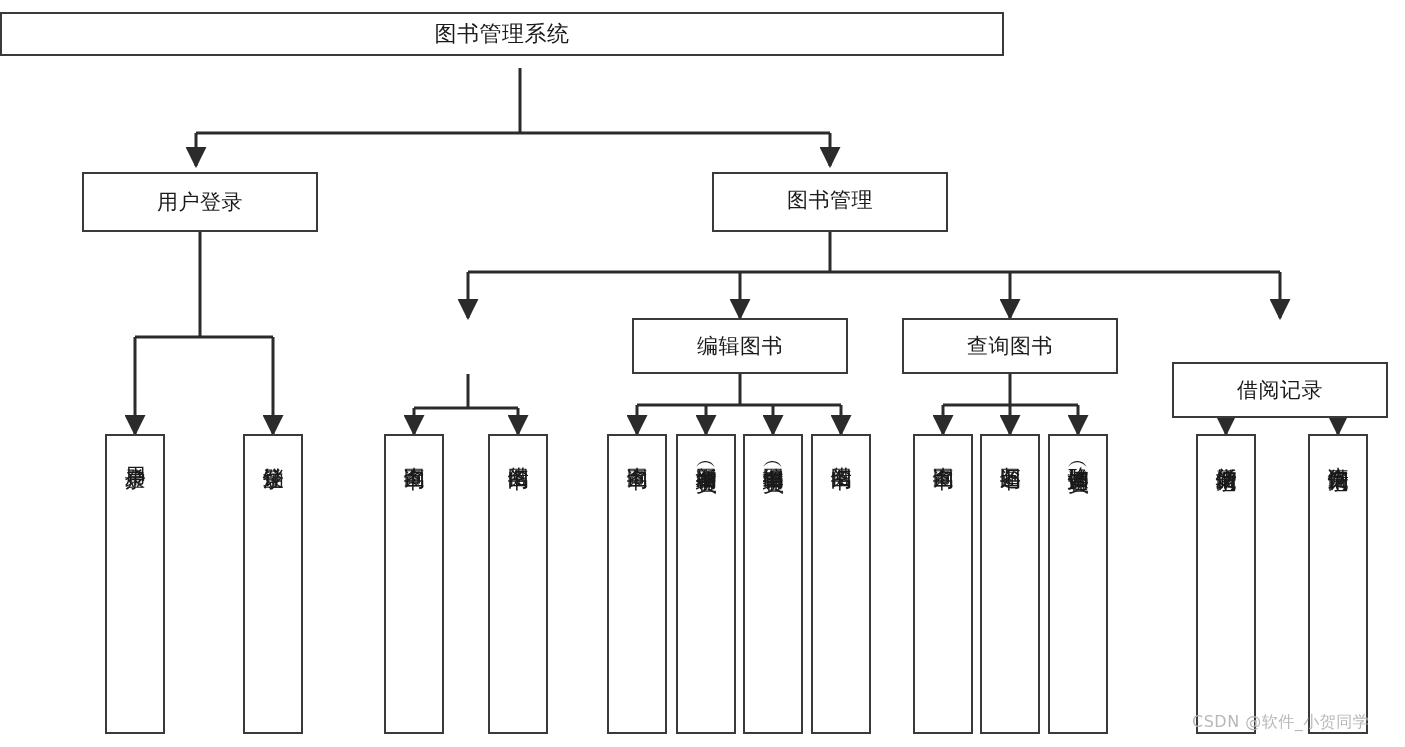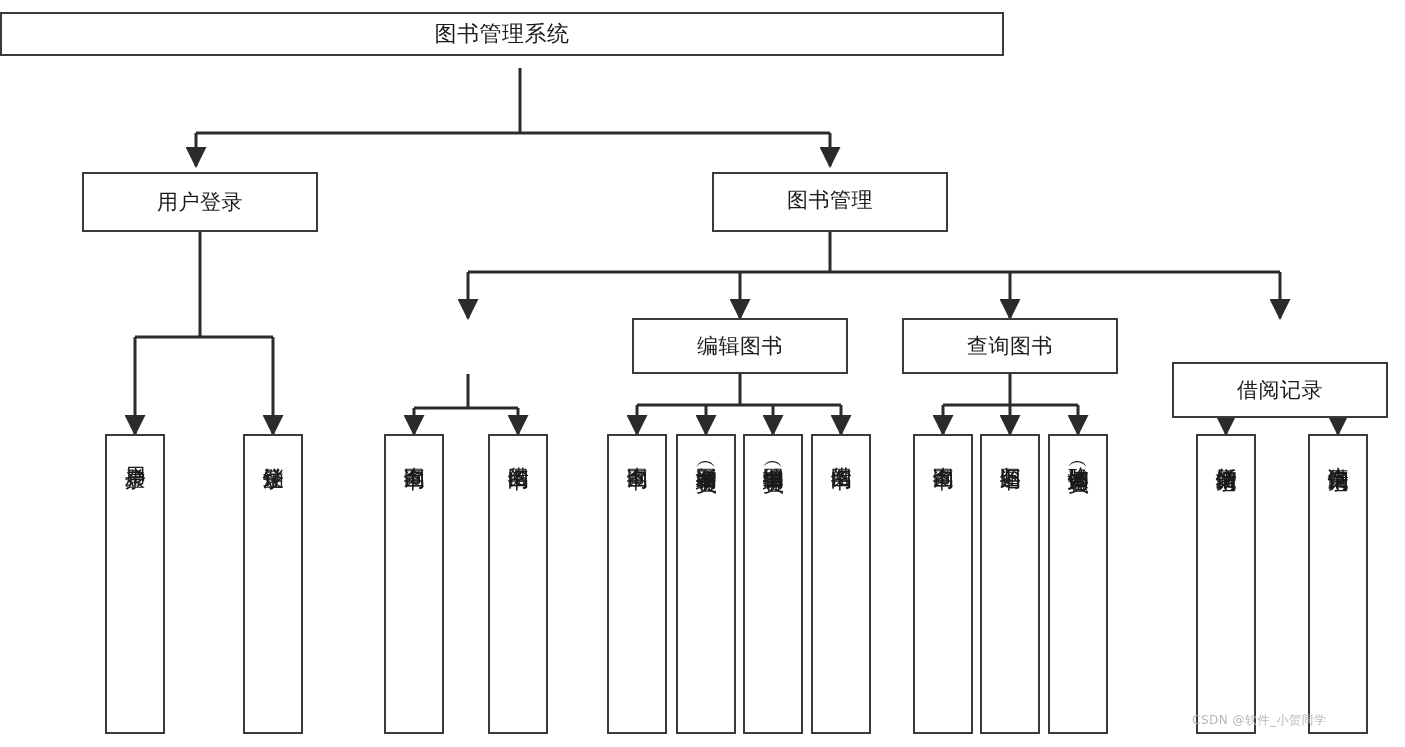--- a/index.html
+++ b/index.html
@@ -56,21 +56,21 @@
   .node.vert .label {
     writing-mode: vertical-rl;
     text-orientation: upright;
     font-size: 21px;
     line-height: 1.25;
     letter-spacing: 1px;
     white-space: nowrap;
   }
   .watermark {
     position: absolute;
-    font-size: 12px;
+    font-size: 16px;
     color: #b8b8b8;
     white-space: nowrap;
     letter-spacing: 0.5px;
   }
 </style>
 </head>
 <body>
 
 <div id="canvas">
 

